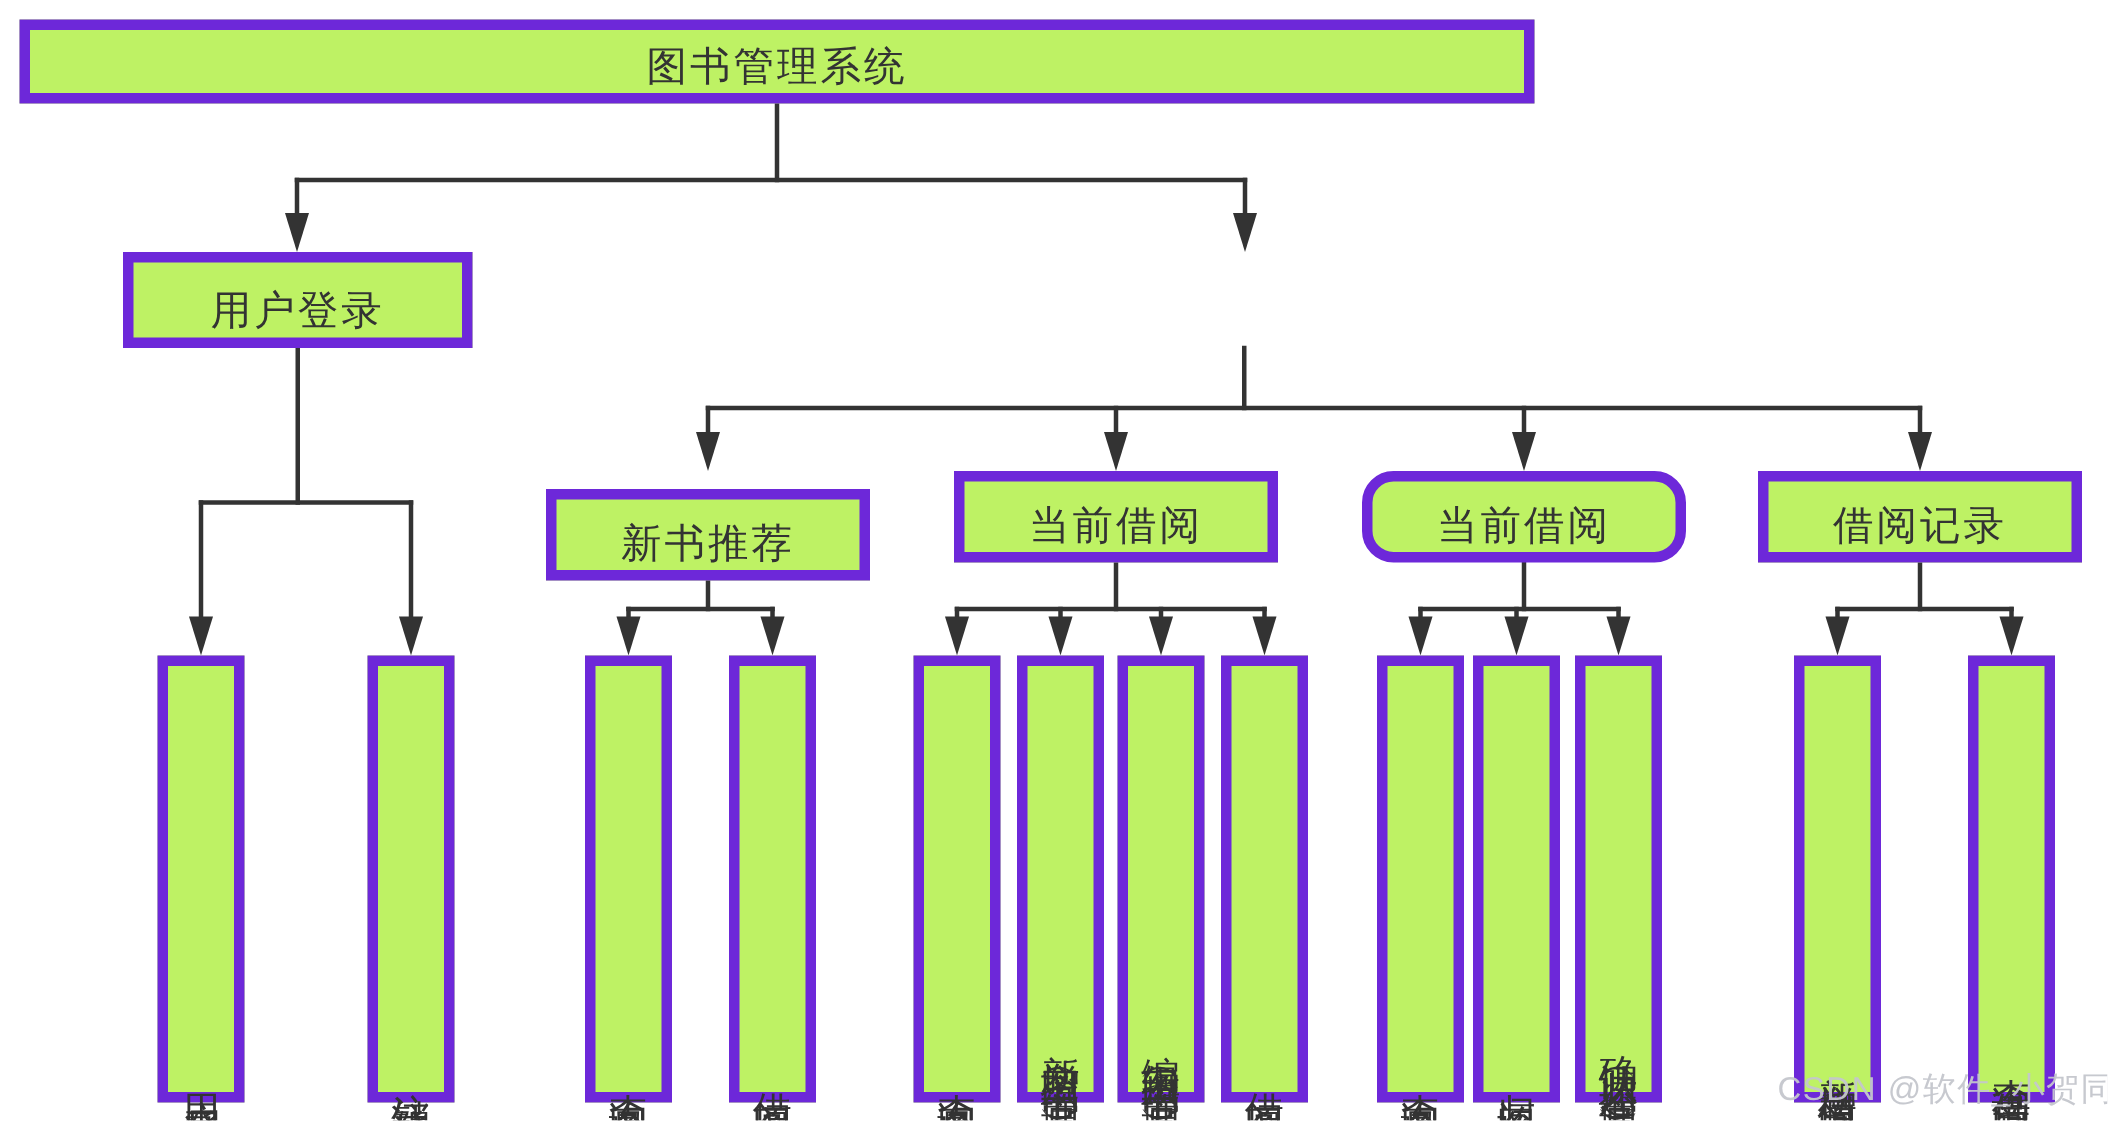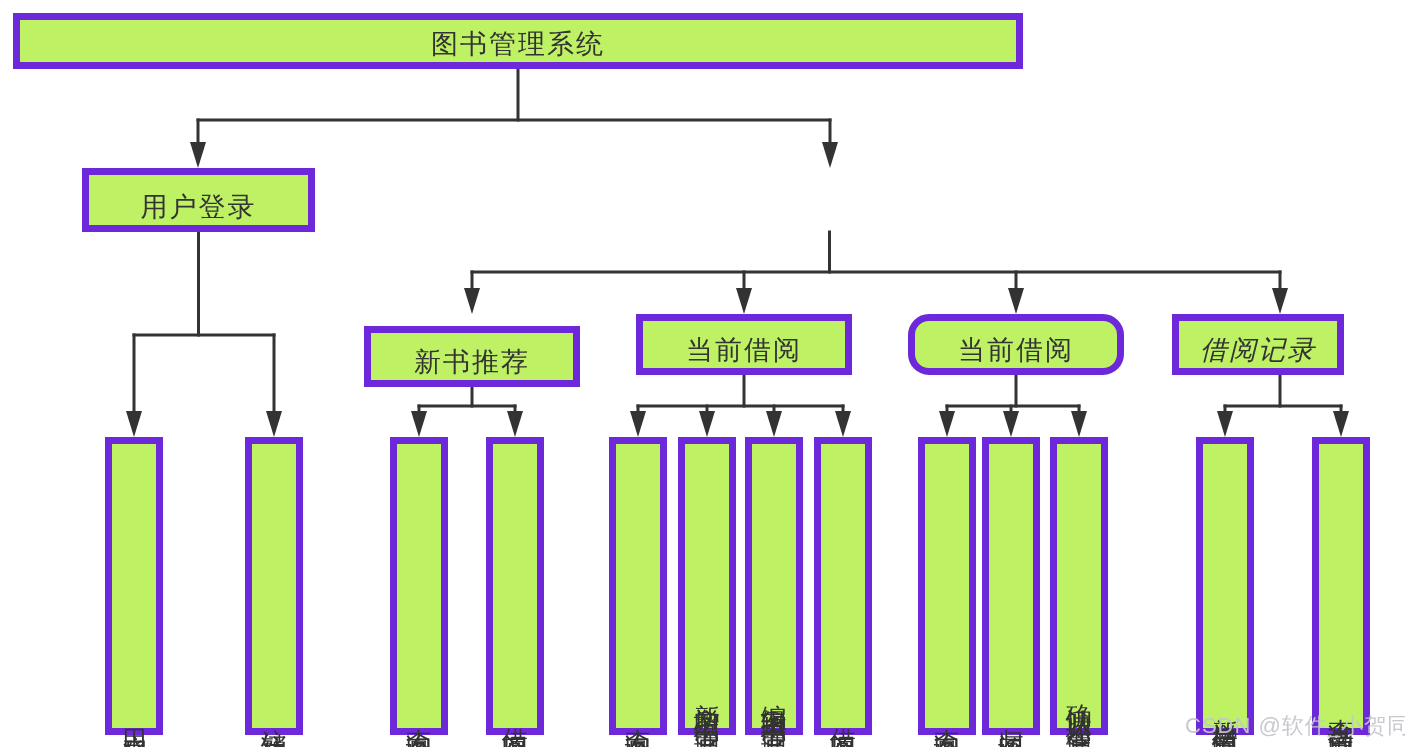--- a/index.html
+++ b/index.html
@@ -152,21 +152,21 @@
 
   <div class="box hbox" style="left:364px; top:326px; width:216px; height:61px;">
     <span>新书推荐</span>
   </div>
   <div class="box hbox" style="left:636px; top:314px; width:216px; height:61px;">
     <span>当前借阅</span>
   </div>
   <div class="box hbox" style="left:908px; top:314px; width:216px; height:61px;border-radius:21px;">
     <span>当前借阅</span>
   </div>
-  <div class="box hbox" style="left:1172px; top:314px; width:172px; height:61px;font-style:italic;">
+  <div class="box hbox" style="left:1172px; top:314px; width:216px; height:61px;">
     <span>借阅记录</span>
   </div>
 
   <div class="box leaf" style="left:105px; top:437px; width:58px; height:298px;">
     <span class="vtext">用户登录</span>
   </div>
   <div class="box leaf" style="left:245px; top:437px; width:58px; height:298px;">
     <span class="vtext">注销登录</span>
   </div>
 

